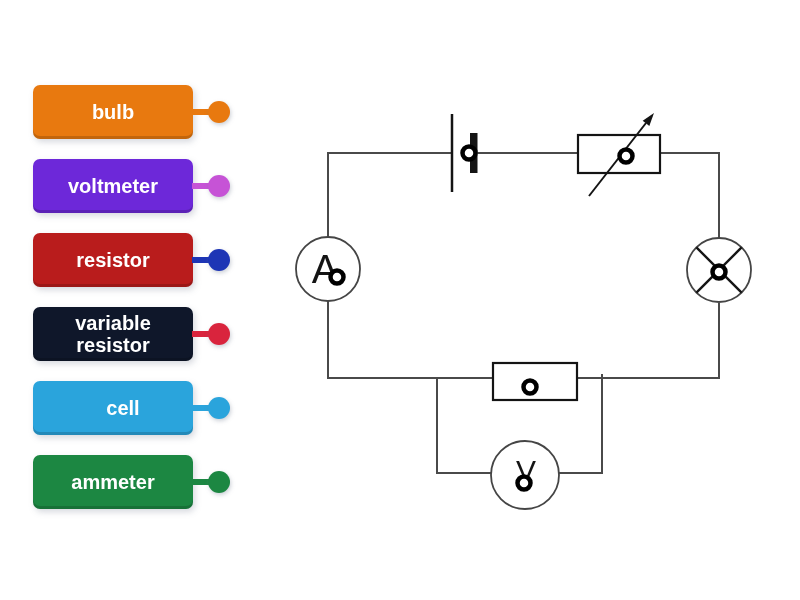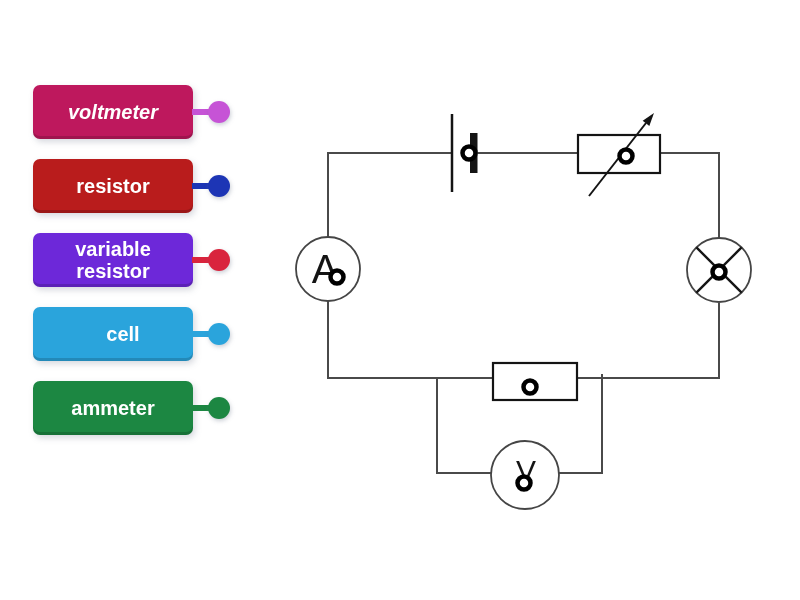--- a/index.html
+++ b/index.html
@@ -56,35 +56,42 @@
   }
   svg text {
     font-family: "Liberation Sans", sans-serif;
   }
 </style>
 </head>
 <body>
 
 <div class="labels">
   <div class="label-row">
-    <div class="tile" style="background: #be185d; font-style: italic;">
+    <div class="tile" style="background: rgb(232, 121, 15);">
+        <span>bulb</span>
+      </div>
+    <div class="stub" style="background: rgb(232, 121, 15);"></div>
+    <div class="dot" style="background: rgb(232, 121, 15);"></div>
+  </div>
+  <div class="label-row">
+    <div class="tile" style="background: #6d28d9;">
         <span>voltmeter</span>
       </div>
     <div class="stub" style="background: rgb(198, 83, 214);"></div>
     <div class="dot" style="background: rgb(198, 83, 214);"></div>
   </div>
   <div class="label-row">
     <div class="tile" style="background: #b91c1c;">
         <span>resistor</span>
       </div>
     <div class="stub" style="background: rgb(29, 53, 181);"></div>
     <div class="dot" style="background: rgb(29, 53, 181);"></div>
   </div>
   <div class="label-row">
-    <div class="tile" style="background: #6d28d9;">
+    <div class="tile" style="background: #0f172a;">
         <span>variable resistor</span>
       </div>
     <div class="stub" style="background: rgb(217, 36, 61);"></div>
     <div class="dot" style="background: rgb(217, 36, 61);"></div>
   </div>
   <div class="label-row">
     <div class="tile" style="background: rgb(42, 164, 220); padding-left: 31px;">
         <span>cell</span>
       </div>
     <div class="stub" style="background: rgb(42, 164, 220);"></div>

